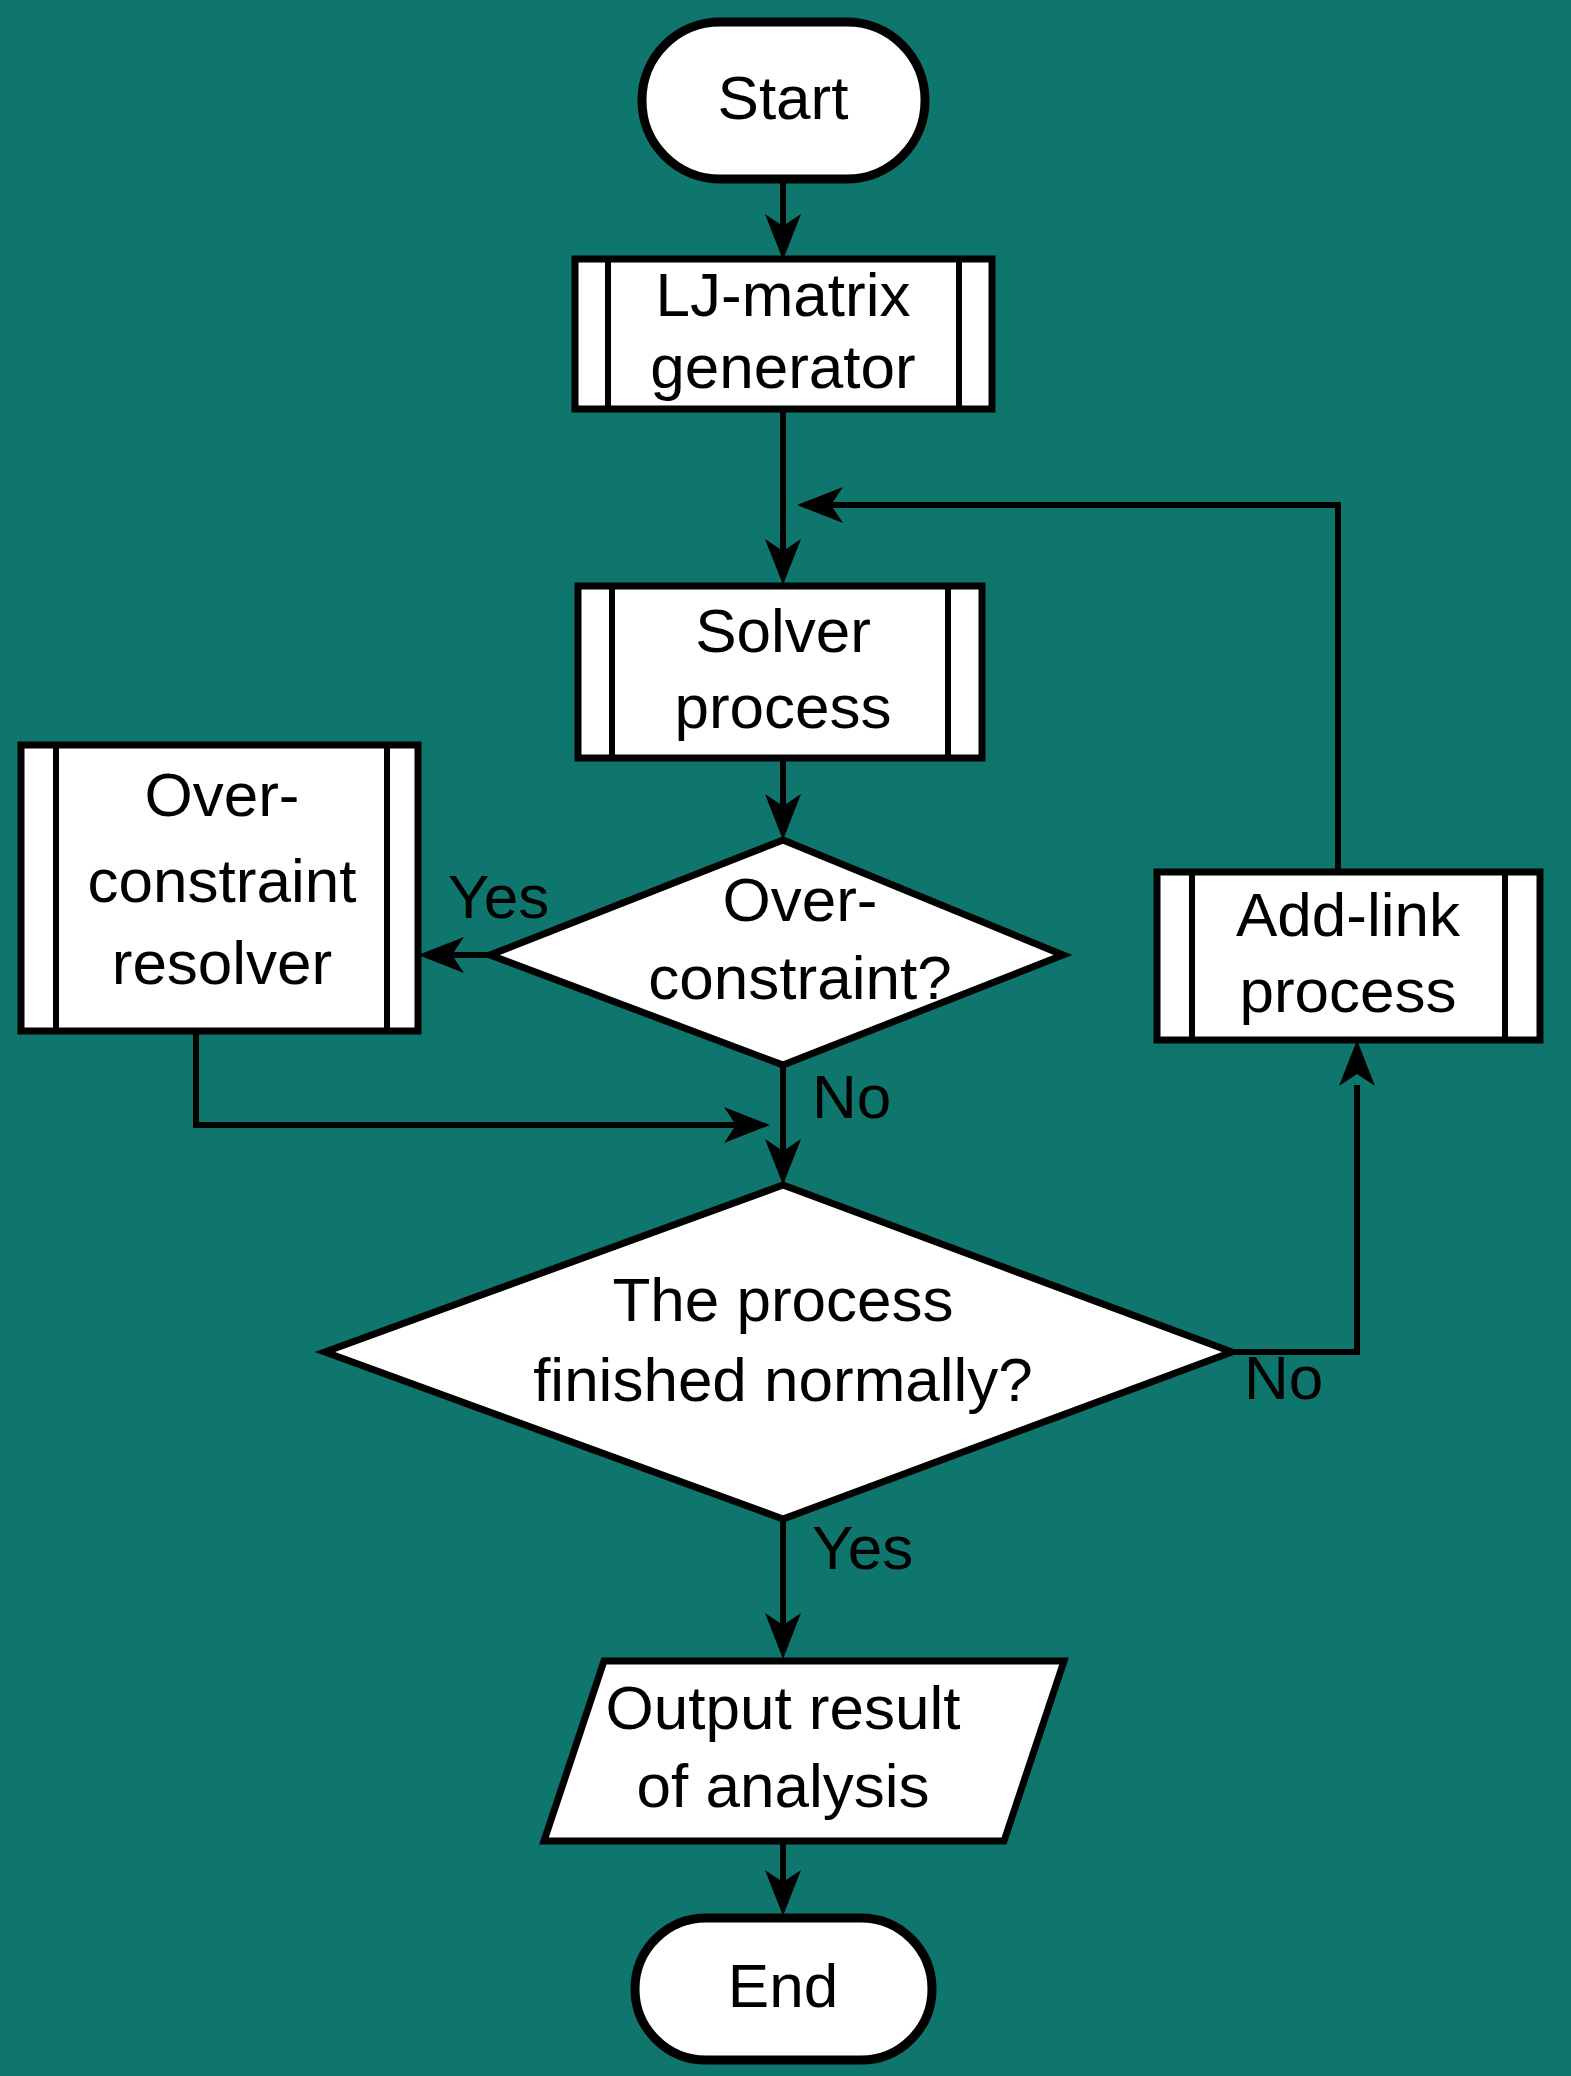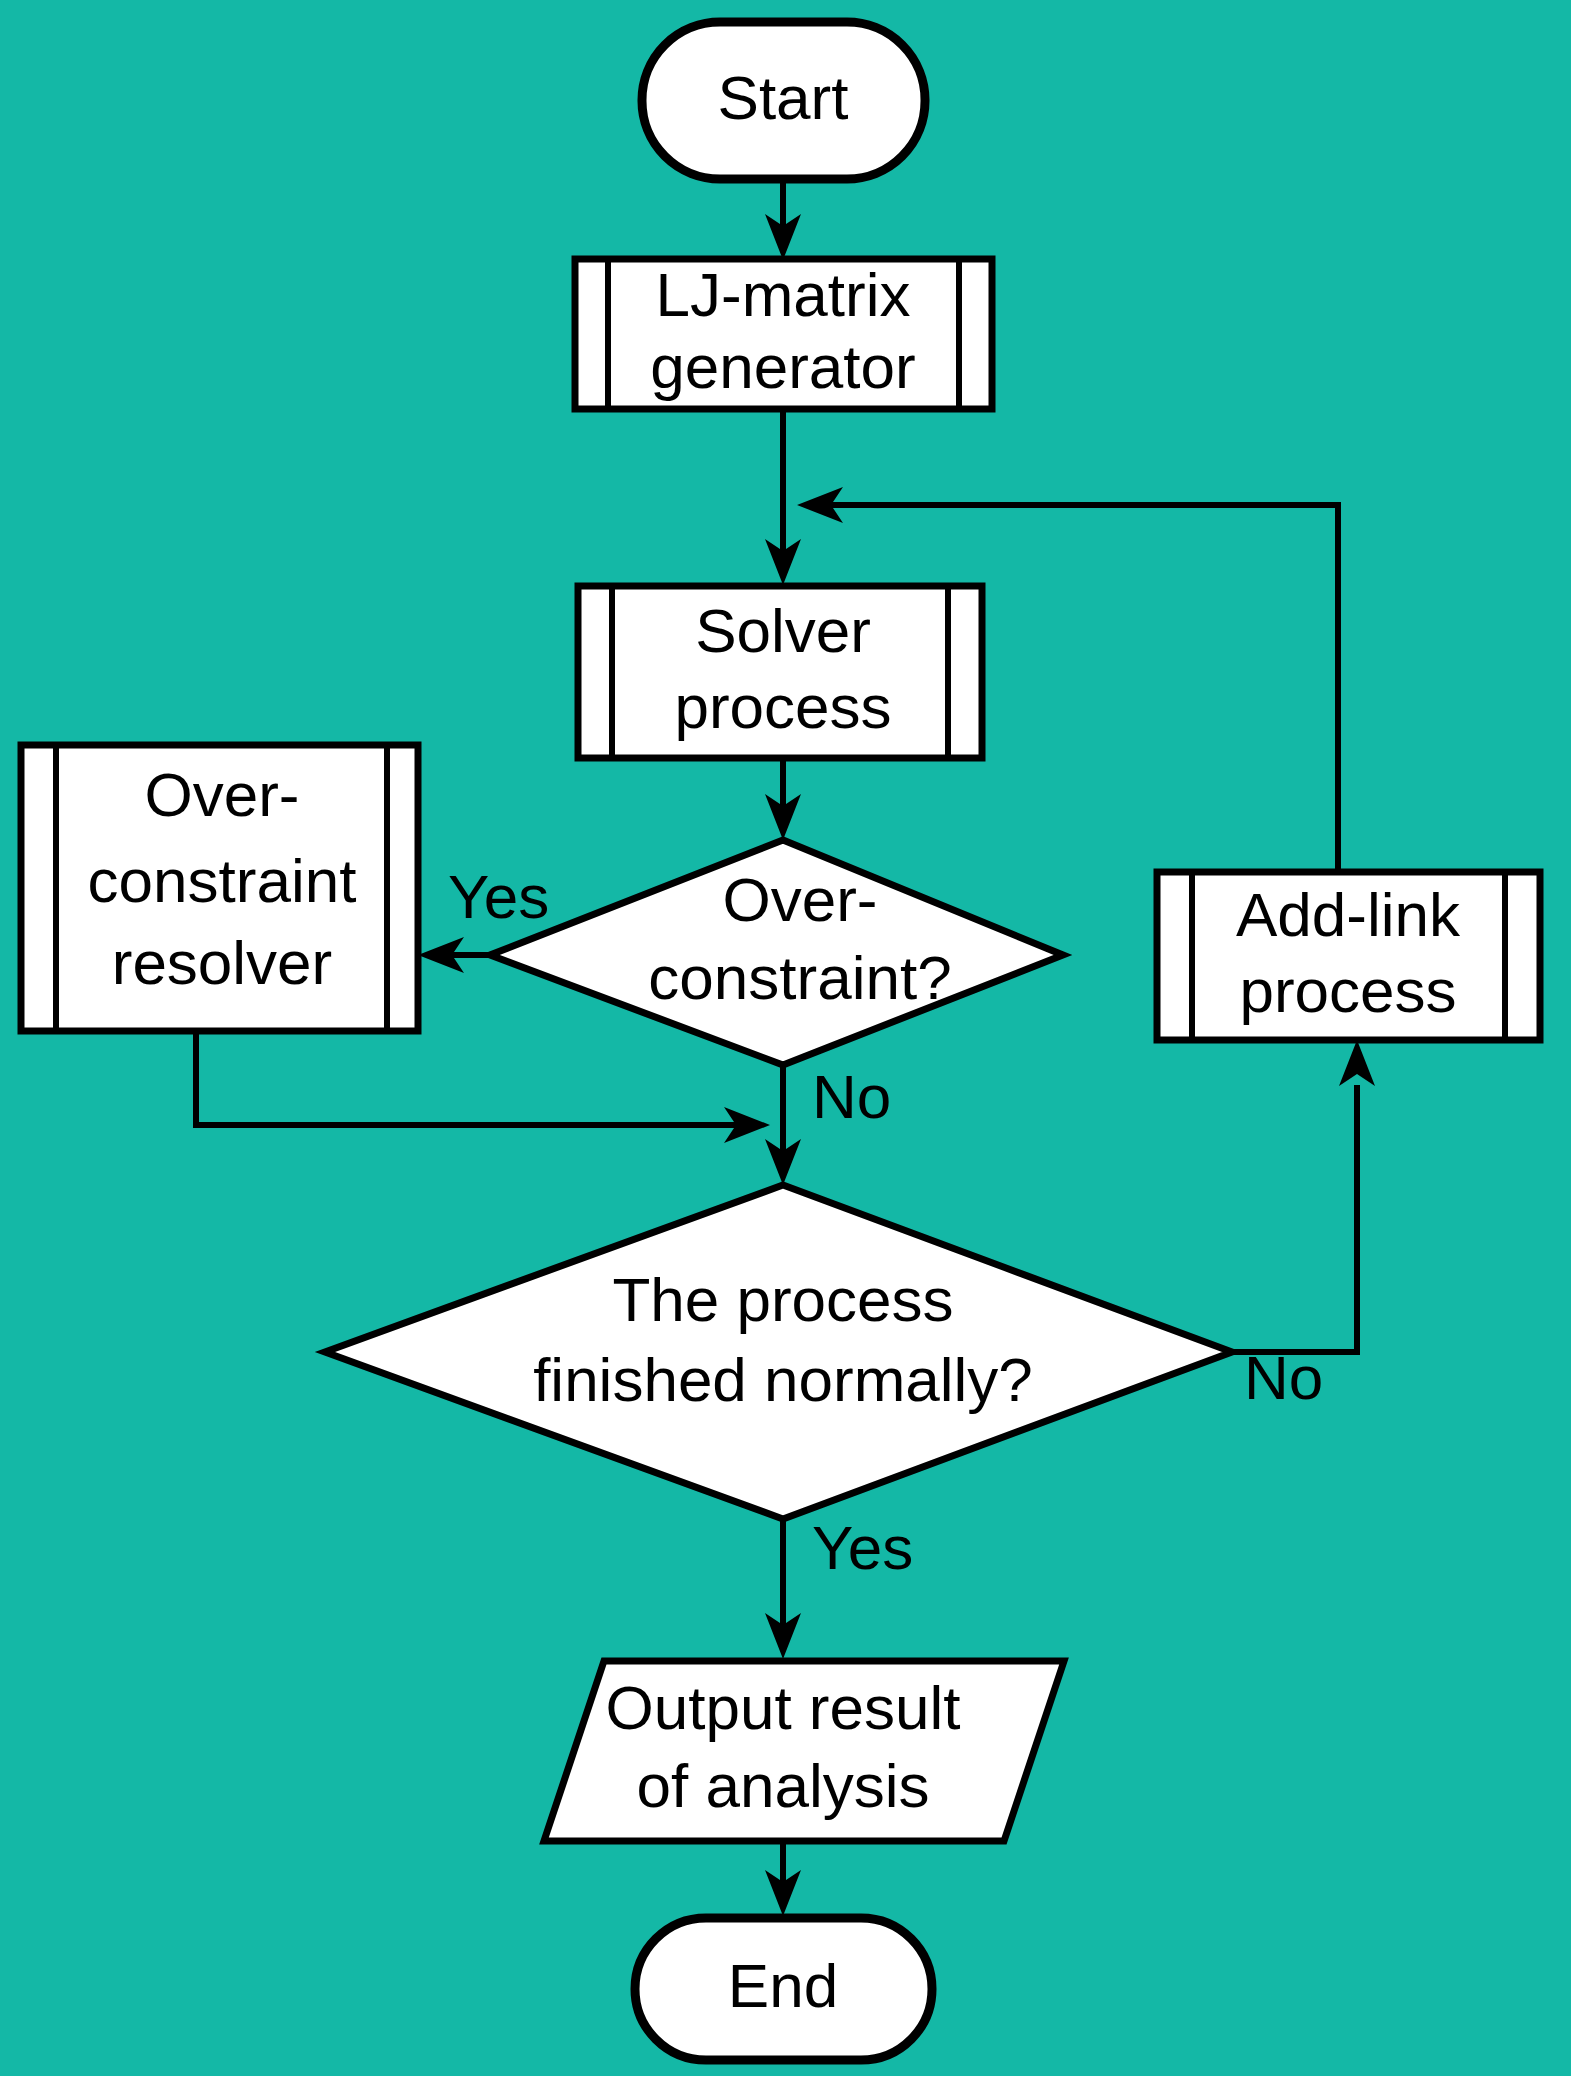--- a/index.html
+++ b/index.html
@@ -4,21 +4,21 @@
 <style>
   html, body {
     margin: 0;
     padding: 0;
     background: #ffffff;
   }
   #page {
     position: relative;
     width: 1571px;
     height: 2076px;
-    background: #14b8a6;
+    background: #0f766e;
     overflow: hidden;
   }
   svg#flow {
     display: block;
     width: 1571px;
     height: 2076px;
   }
   .shape-fill {
     fill: #ffffff;
     stroke: #000000;

